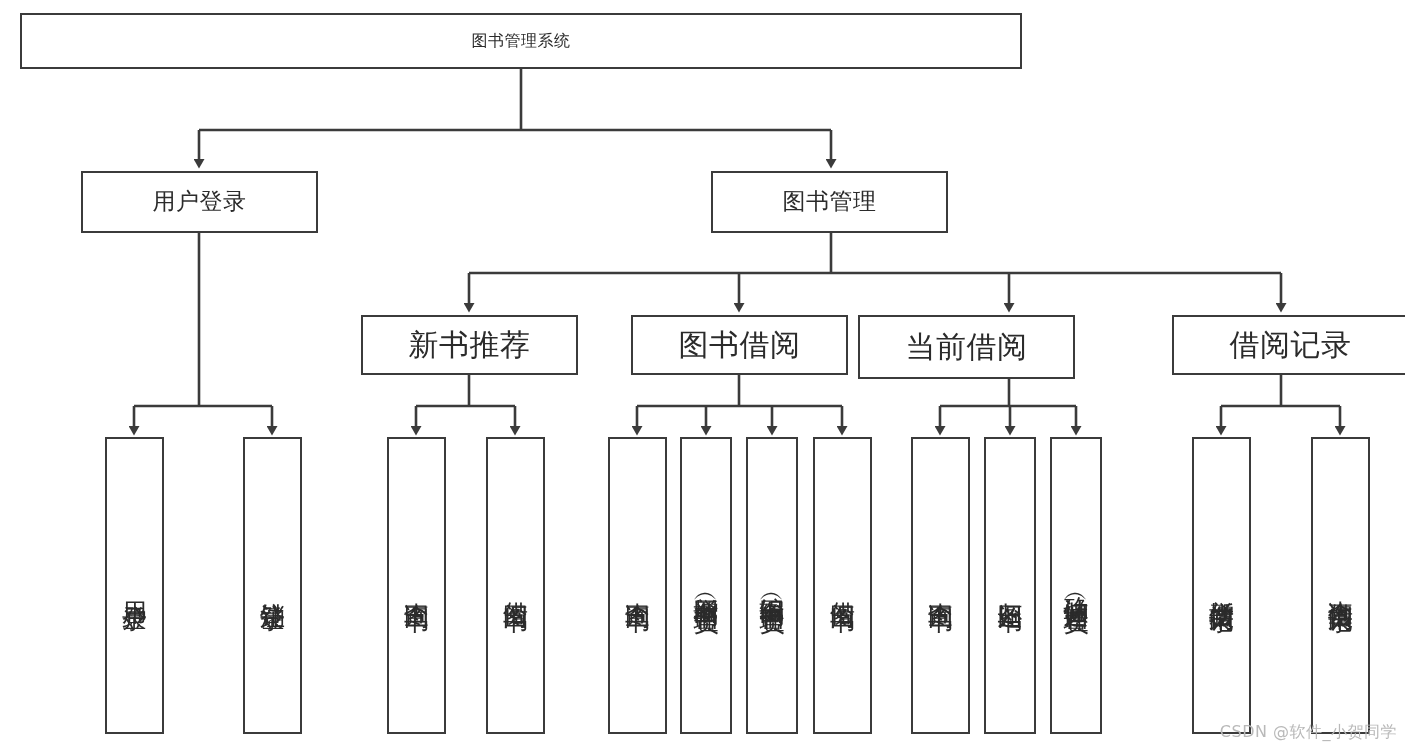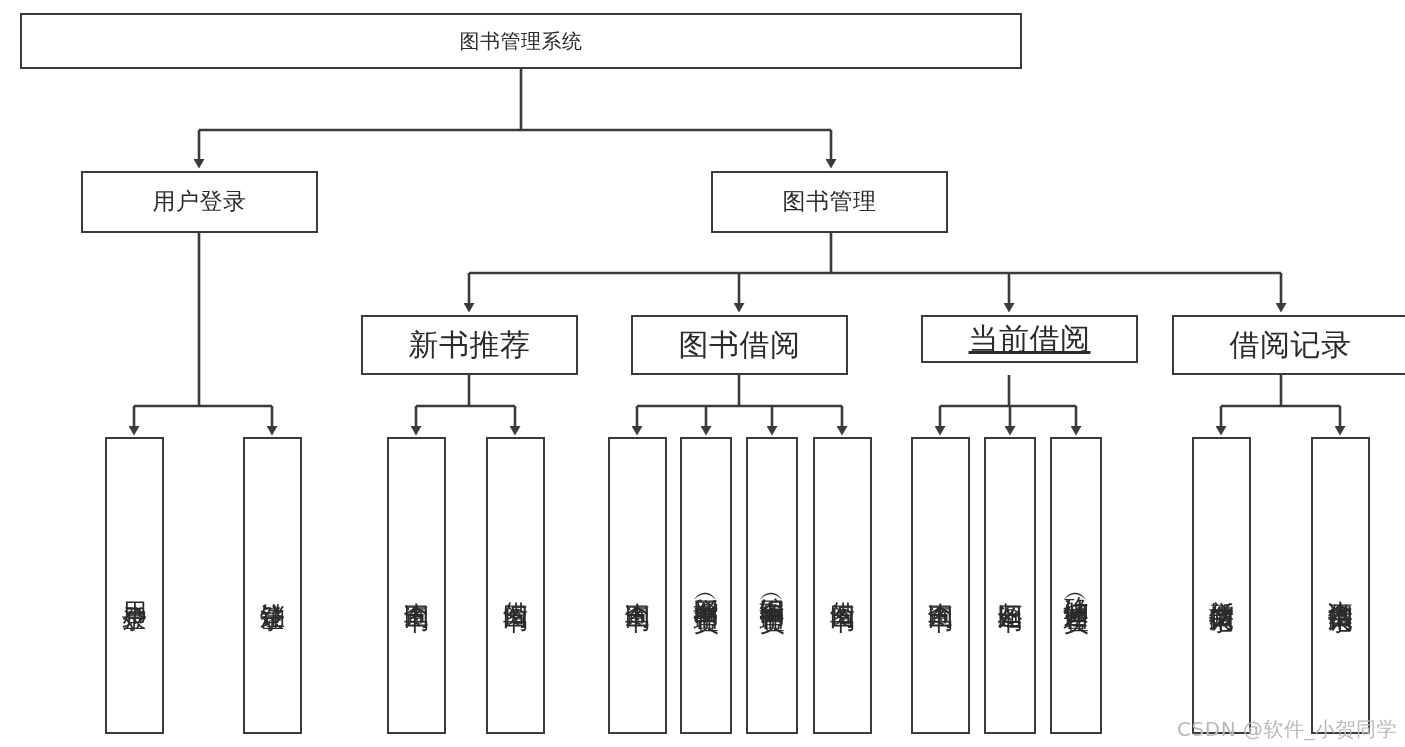--- a/index.html
+++ b/index.html
@@ -42,21 +42,21 @@
     text-align: center;
     line-height: 1.12;
     letter-spacing: 0.5px;
   }
   
   .node.horiz .label {
     font-size: 23px;
     white-space: nowrap;
   }
   .node.root .label {
-    font-size: 20px;
+    font-size: 16px;
   }
   .node.lvl3 .label {
     font-size: 30px;
   }
   
   .node.leaf {
     writing-mode: vertical-rl;
     text-orientation: upright;
     align-items: center;
     justify-content: center;
@@ -67,21 +67,21 @@
     text-orientation: upright;
     font-size: 25px;
     line-height: 1.08;
     letter-spacing: 2px;
     text-align: center;
   }
   .watermark {
     position: absolute;
     right: 8px;
     bottom: 4px;
-    font-size: 20px;
+    font-size: 16px;
     color: #b9b9b9;
     letter-spacing: 0.5px;
     z-index: 5;
     white-space: nowrap;
     font-family: "DejaVu Sans", "Liberation Sans", sans-serif;
   }
 </style>
 </head>
 <body>
 
@@ -147,21 +147,21 @@
   <div class="node horiz lvl2" style="left: 711px; top: 171px; width: 237px; height: 62px;">
     <span class="label">图书管理</span>
   </div>
 
   <div class="node horiz lvl3" style="left: 361px; top: 315px; width: 217px; height: 60px;">
     <span class="label">新书推荐</span>
   </div>
   <div class="node horiz lvl3" style="left: 631px; top: 315px; width: 217px; height: 60px;">
     <span class="label">图书借阅</span>
   </div>
-  <div class="node horiz lvl3" style="left: 921px; top: 315px; width: 217px; height: 48px; text-decoration: underline;">
+  <div class="node horiz lvl3" style="left: 858px; top: 315px; width: 217px; height: 64px;">
     <span class="label">当前借阅</span>
   </div>
   <div class="node horiz lvl3" style="left: 1172px; top: 315px; width: 237px; height: 60px;">
     <span class="label">借阅记录</span>
   </div>
 
   <div class="node leaf" style="left: 105px; top: 437px; width: 59px; height: 297px;">
     <span class="label">用户登录</span>
   </div>
   <div class="node leaf" style="left: 243px; top: 437px; width: 59px; height: 297px;">

